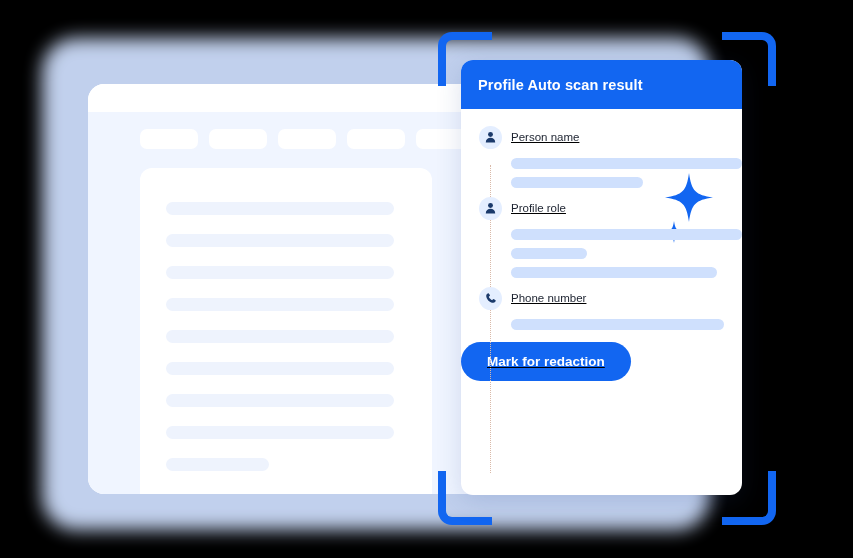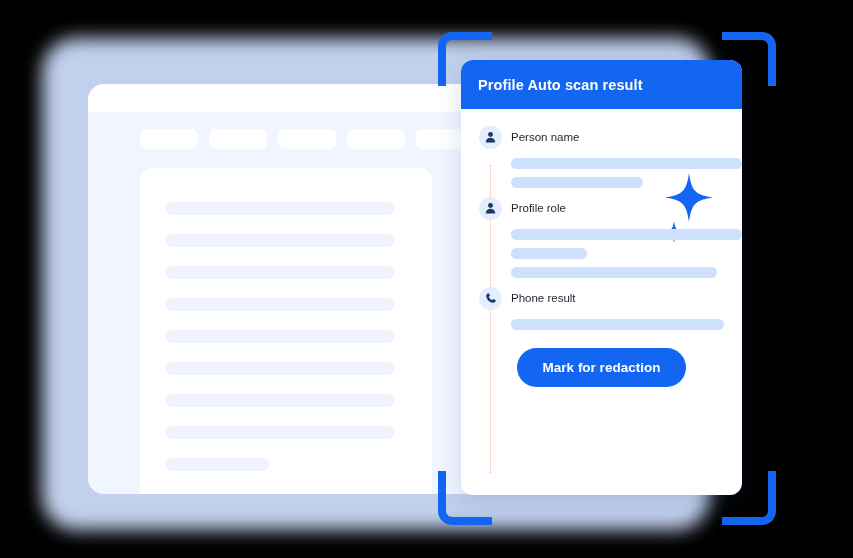--- a/index.html
+++ b/index.html
@@ -146,20 +146,21 @@
   }
   .card-title {
     color: #ffffff;
     font-size: 14.5px;
     font-weight: bold;
     letter-spacing: .1px;
   }
   .card-body {
     position: relative;
     padding: 16px 0 0 0;
+    text-decoration: underline;
   }
 
   
   .timeline {
     position: absolute;
     left: 29px;
     top: 56px;
     width: 0;
     height: 308px;
     border-left: 1.5px dotted #d9b9a8;
@@ -208,22 +209,22 @@
     position: absolute;
     left: 196px;
     top: 60px;
     width: 70px;
     height: 80px;
     pointer-events: none;
   }
 
   .cta-wrap {
     display: flex;
-    justify-content: center;
-    margin-top: 18px;
+    justify-content: flex-start;
+    margin-top: 12px;
   }
   .cta {
     border: none;
     background: #1266f1;
     color: #ffffff;
     font-family: "Liberation Sans", sans-serif;
     font-size: 13.5px;
     font-weight: bold;
     padding: 12px 26px;
     border-radius: 22px;
@@ -320,21 +321,21 @@
         </div>
       </div>
 
       <div class="field">
         <div class="field-head">
           <span class="field-icon">
             <svg width="12" height="12" viewBox="0 0 16 16">
               <path d="M4.6 1.6 C3.4 1.6 1.6 3.2 1.6 4.9 C1.6 9.6 6.4 14.4 11.1 14.4 C12.8 14.4 14.4 12.6 14.4 11.4 C14.4 10.9 11.9 9.3 11.3 9.3 C10.7 9.3 9.9 10.9 9.4 10.9 C8.6 10.9 5.1 7.4 5.1 6.6 C5.1 6.1 6.7 5.3 6.7 4.7 C6.7 4.1 5.1 1.6 4.6 1.6 Z" fill="#1b3a6b"></path>
             </svg>
           </span>
-          <span class="field-label">Phone result</span>
+          <span class="field-label">Phone number</span>
         </div>
         <div class="bars">
           <div class="bar" style="width:92%"></div>
         </div>
       </div>
 
       <div class="cta-wrap">
         <button class="cta">Mark for redaction</button>
       </div>
 

